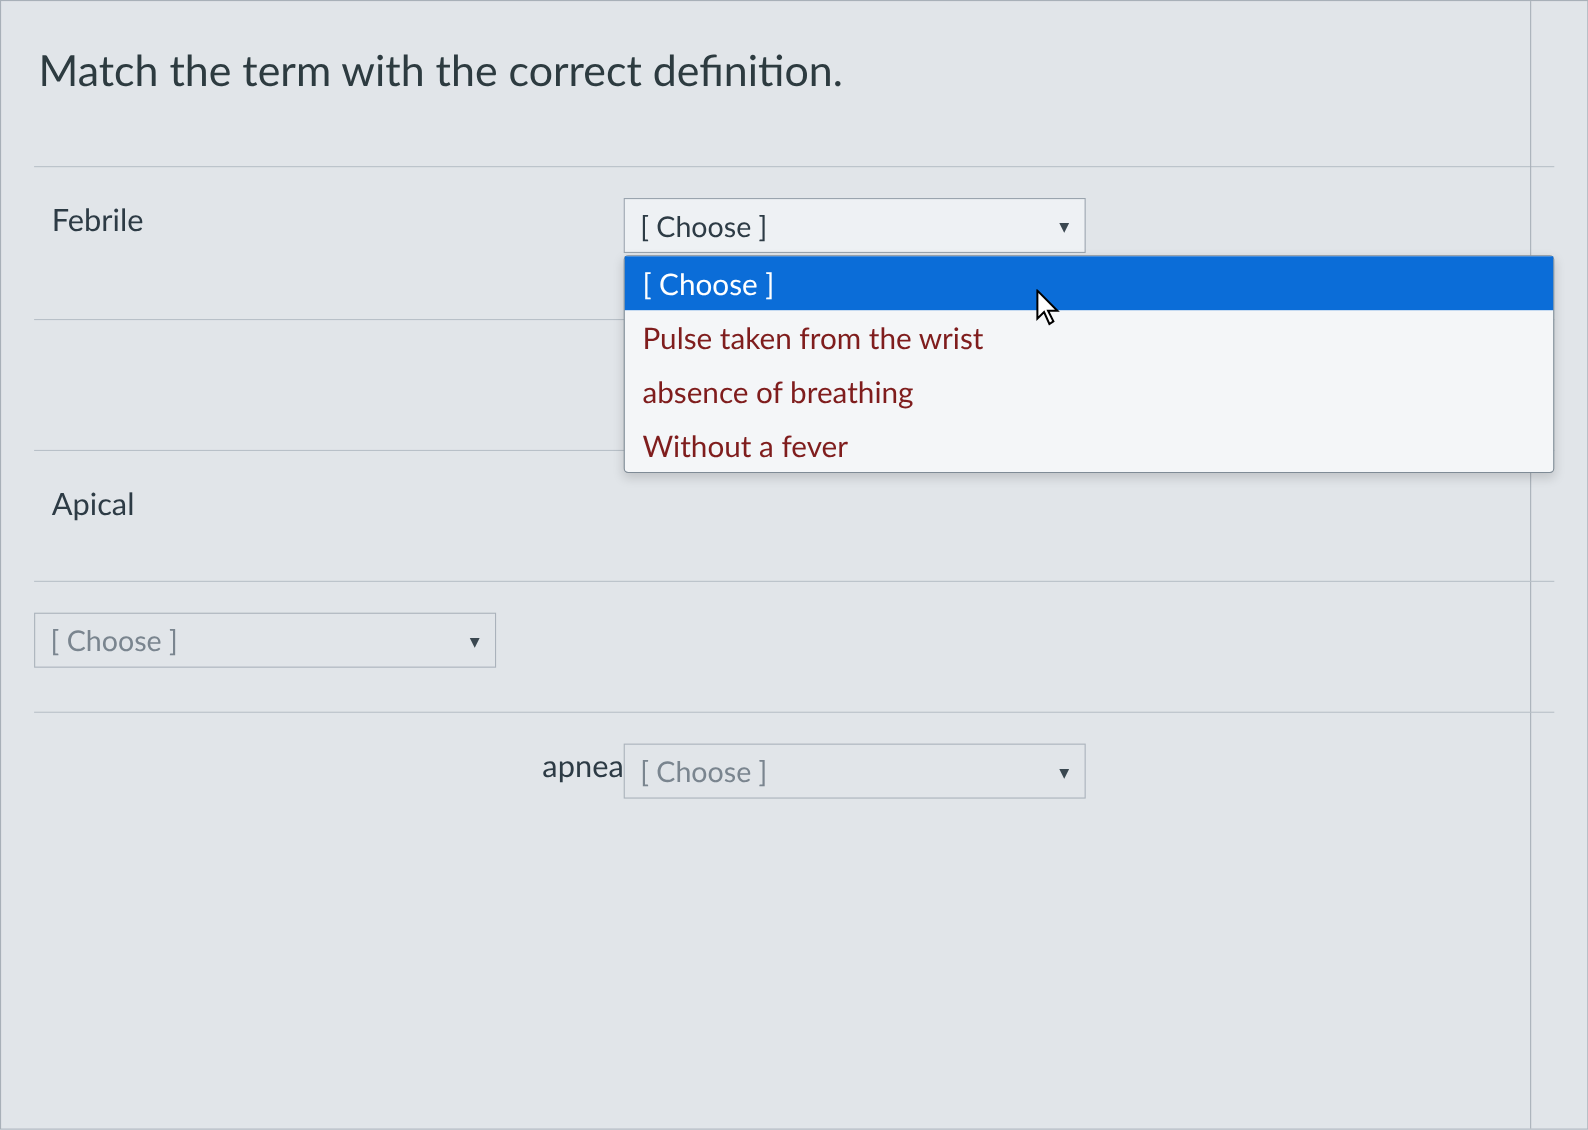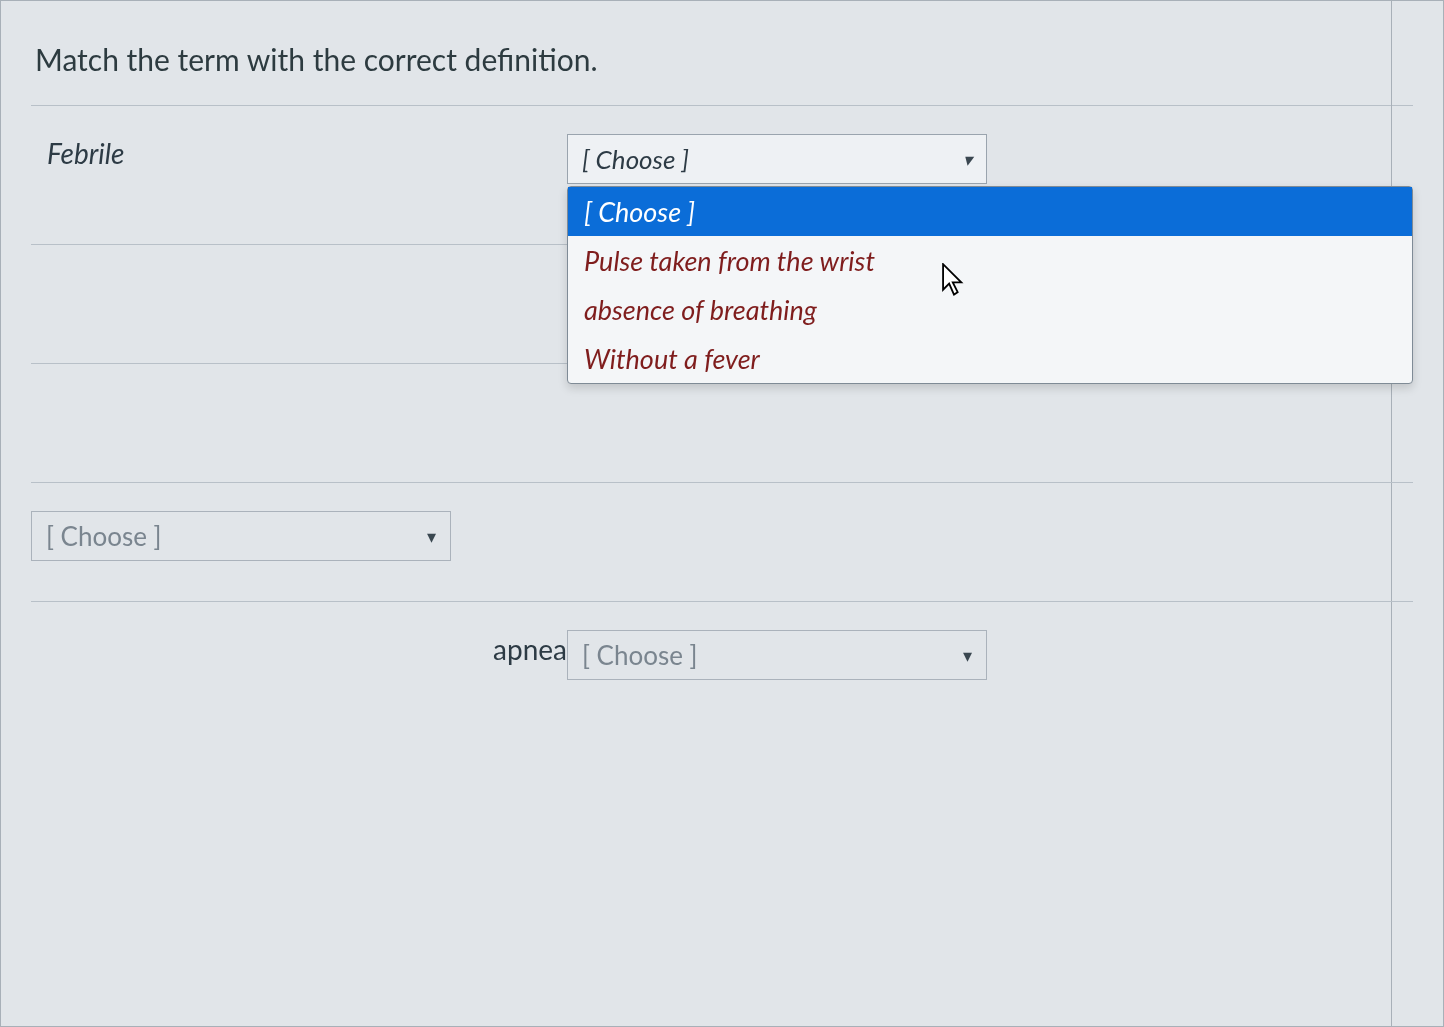--- a/index.html
+++ b/index.html
@@ -24,23 +24,23 @@
   .right-border {
     position: absolute;
     right: 0;
     top: 0;
     bottom: 0;
     width: 52px;
     border-left: 1px solid #a8b0b8;
     box-sizing: border-box;
   }
   .question-text {
-    font-size: 30px;
+    font-size: 39px;
     color: #2d3b40;
-    margin: 10px 0 28px 4px;
+    margin: 10px 0 64px 4px;
   }
   .rows-wrap {
     border-top: 1px solid #b8c0c8;
   }
   .row {
     display: flex;
     align-items: flex-start;
     border-bottom: 1px solid #b8c0c8;
     padding: 28px 0 40px 0;
     position: relative;
@@ -118,40 +118,41 @@
 <body>
 
 <div class="card">
 
   <div class="right-border"></div>
 
   <div class="question-text">Match the term with the correct definition.</div>
 
   <div class="rows-wrap">
 
-    <div class="row" style="padding-bottom:60px;font-style:italic;">
+    <div class="row" style="padding-bottom:60px;">
       <div class="term">Febrile</div>
       <div class="select-box">
         <span>[ Choose ]</span>
         <span class="chev">▾</span>
       </div>
 
       <div class="dropdown-panel">
         <div class="dd-item selected">[ Choose ]</div>
         <div class="dd-item">Pulse taken from the wrist</div>
         <div class="dd-item">absence of breathing</div>
         <div class="dd-item">Without a fever</div>
       </div>
     </div>
 
     <div class="row">
       <div style="width:420px;height:50px;"></div>
     </div>
 
     <div class="row">
+      <div class="term">Apical</div>
       <div style="width:420px;height:50px;"></div>
     </div>
 
     <div class="row">
       <div class="select-box ghost">
         <span>[ Choose ]</span>
         <span class="chev">▾</span>
       </div>
     </div>
 

